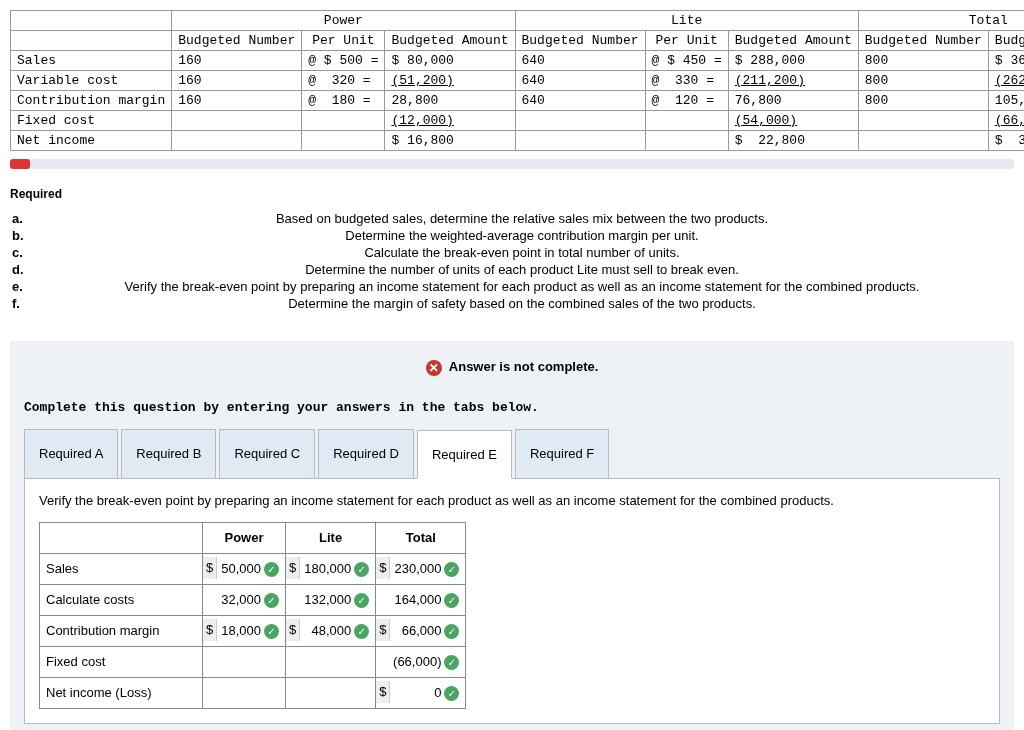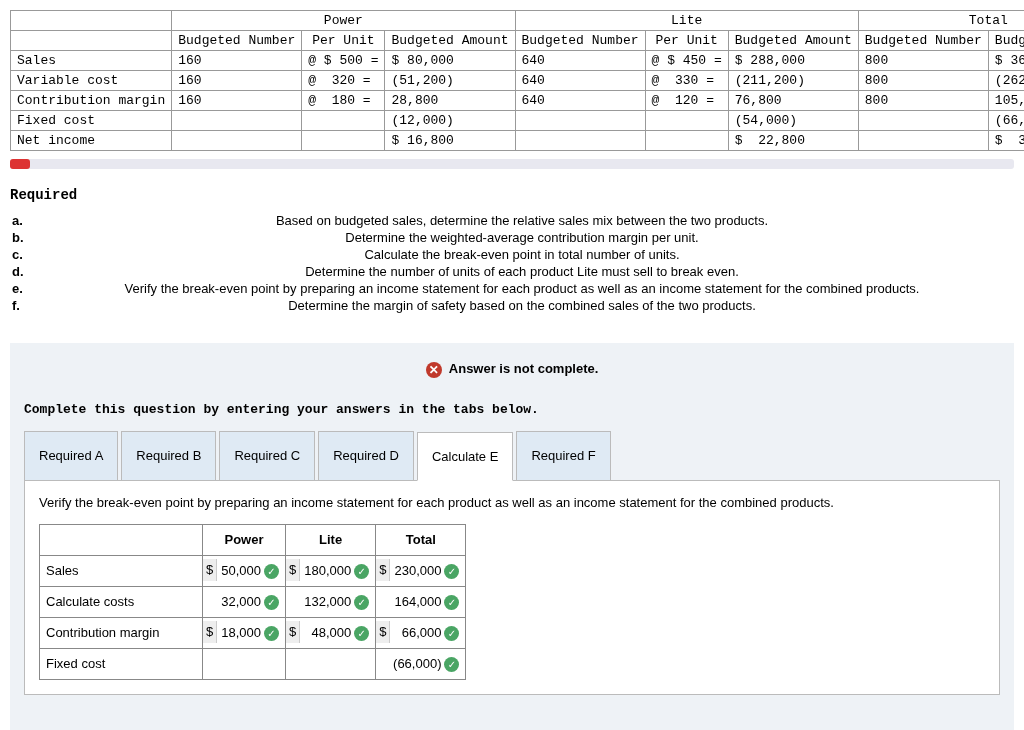--- a/index.html
+++ b/index.html
@@ -21,21 +21,21 @@
     vertical-align: top;
   }
   .mono-table th {
     text-align: center;
     font-weight: normal;
   }
   .mono-table .label {
     text-align: left;
     width: 170px;
   }
-  .underline { }
+  .underline { text-decoration: underline; }
   .progress-bar {
     margin: 8px 10px 0 10px;
     height: 10px;
     background: #e8e8f0;
     border-radius: 3px;
     position: relative;
   }
   .progress-bar::before {
     content:"";
     position:absolute;
@@ -43,22 +43,21 @@
     height:100%;
     width:2%;
     background:#d33;
     border-radius:3px;
   }
   .section {
     margin: 18px 10px 0 10px;
   }
   .section h3 {
     margin: 0 0 10px 0;
-    font-size: 14px;
-    font-family: Liberation Mono, monospace;
+    font-size: 12px;
   }
   .section ol {
     margin: 0 0 0 2px;
     padding-left: 18px;
   }
   .section ol li {
     margin-bottom: 2px;
     list-style: none;
     position:relative;
     text-align:center;
@@ -222,21 +221,21 @@
     <span class="icon">✕</span>
     <span>Answer is not complete.</span>
   </div>
   <div class="instr">Complete this question by entering your answers in the tabs below.</div>
 
   <div class="tabs" id="tabs">
       <div class="tab">Required A</div>
       <div class="tab">Required B</div>
       <div class="tab">Required C</div>
       <div class="tab">Required D</div>
-      <div class="tab active">Calculate E</div>
+      <div class="tab active">Required E</div>
       <div class="tab">Required F</div>
     </div>
   <div class="tab-content">
     <div class="desc">Verify the break-even point by preparing an income statement for each product as well as an income statement for the combined products.</div>
     <table class="ans-table">
       <tbody>
           <tr>
         <th class="label"></th>
         <th>Power</th>
         <th>Lite</th>
@@ -261,16 +260,22 @@
             <td class="amt"><span class="dollar">$</span>18,000<span class="check">✓</span></td>
             <td class="amt"><span class="dollar">$</span>48,000<span class="check">✓</span></td>
             <td class="amt"><span class="dollar">$</span>66,000<span class="check">✓</span></td>
           </tr>
           <tr>
             <td class="label">Fixed cost</td>
             <td class="empty"></td>
             <td class="empty"></td>
             <td class="amt">(66,000)<span class="check">✓</span></td>
           </tr>
+          <tr>
+            <td class="label">Net income (Loss)</td>
+            <td class="empty"></td>
+            <td class="empty"></td>
+            <td class="amt"><span class="dollar">$</span>0<span class="check">✓</span></td>
+          </tr>
         </tbody>
     </table>
   </div>
 </div>
 
 </body></html>

